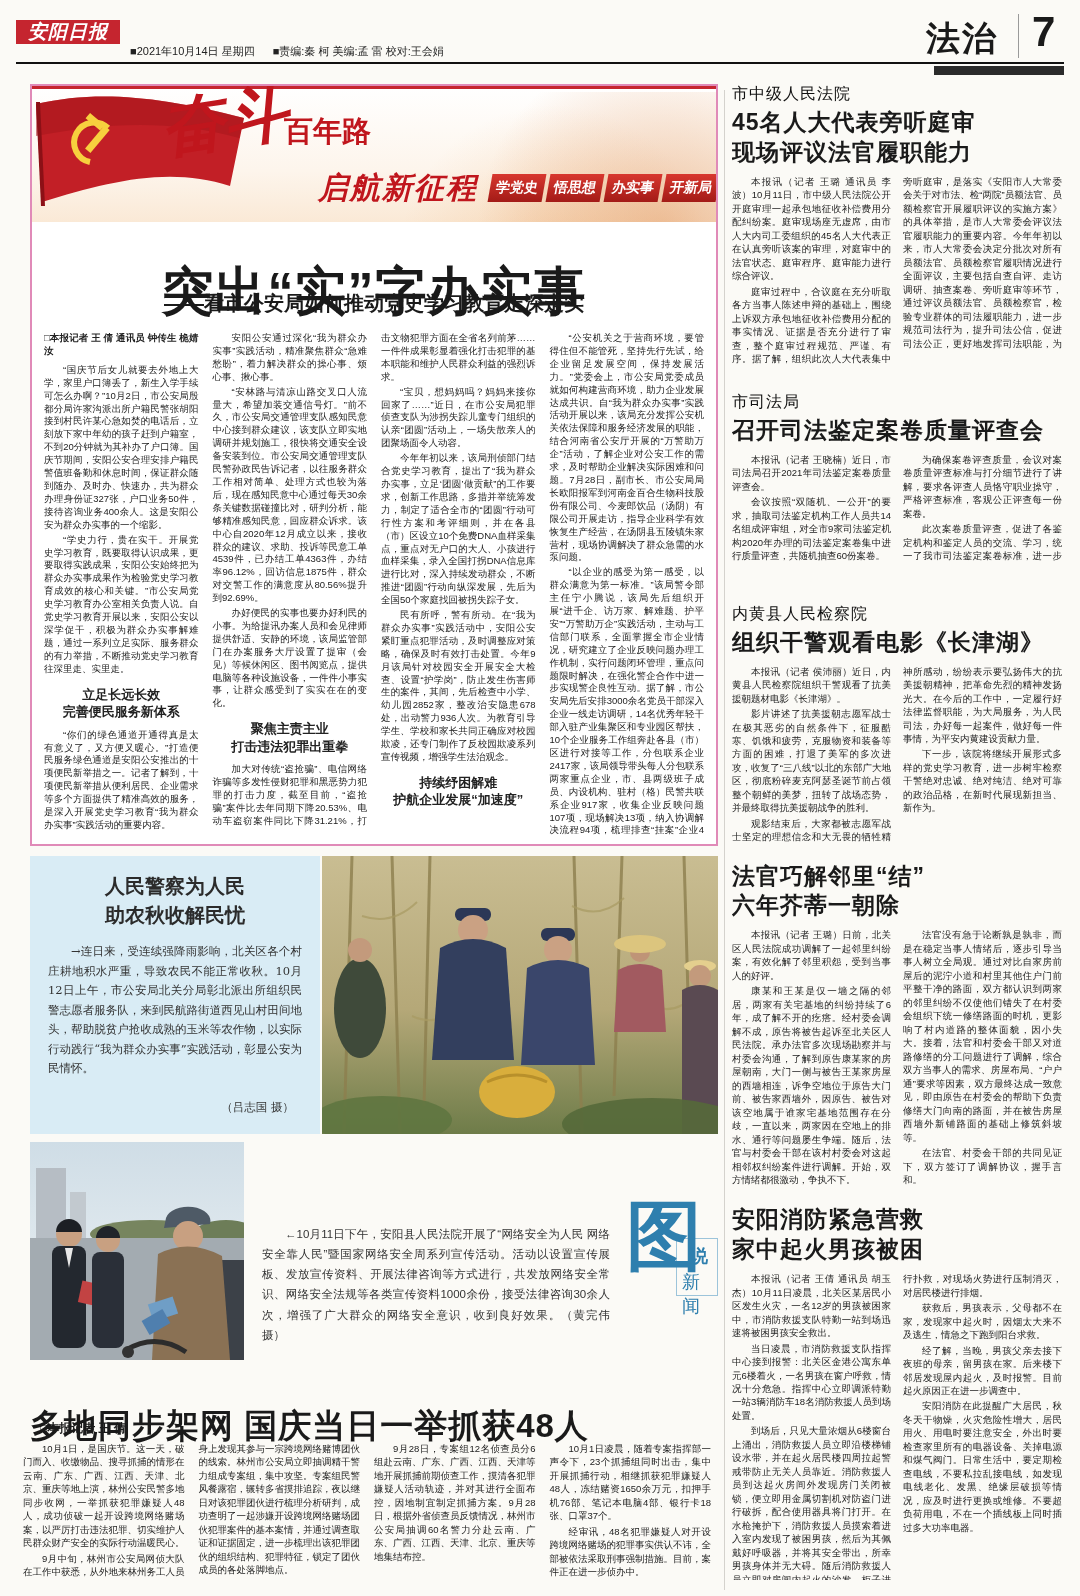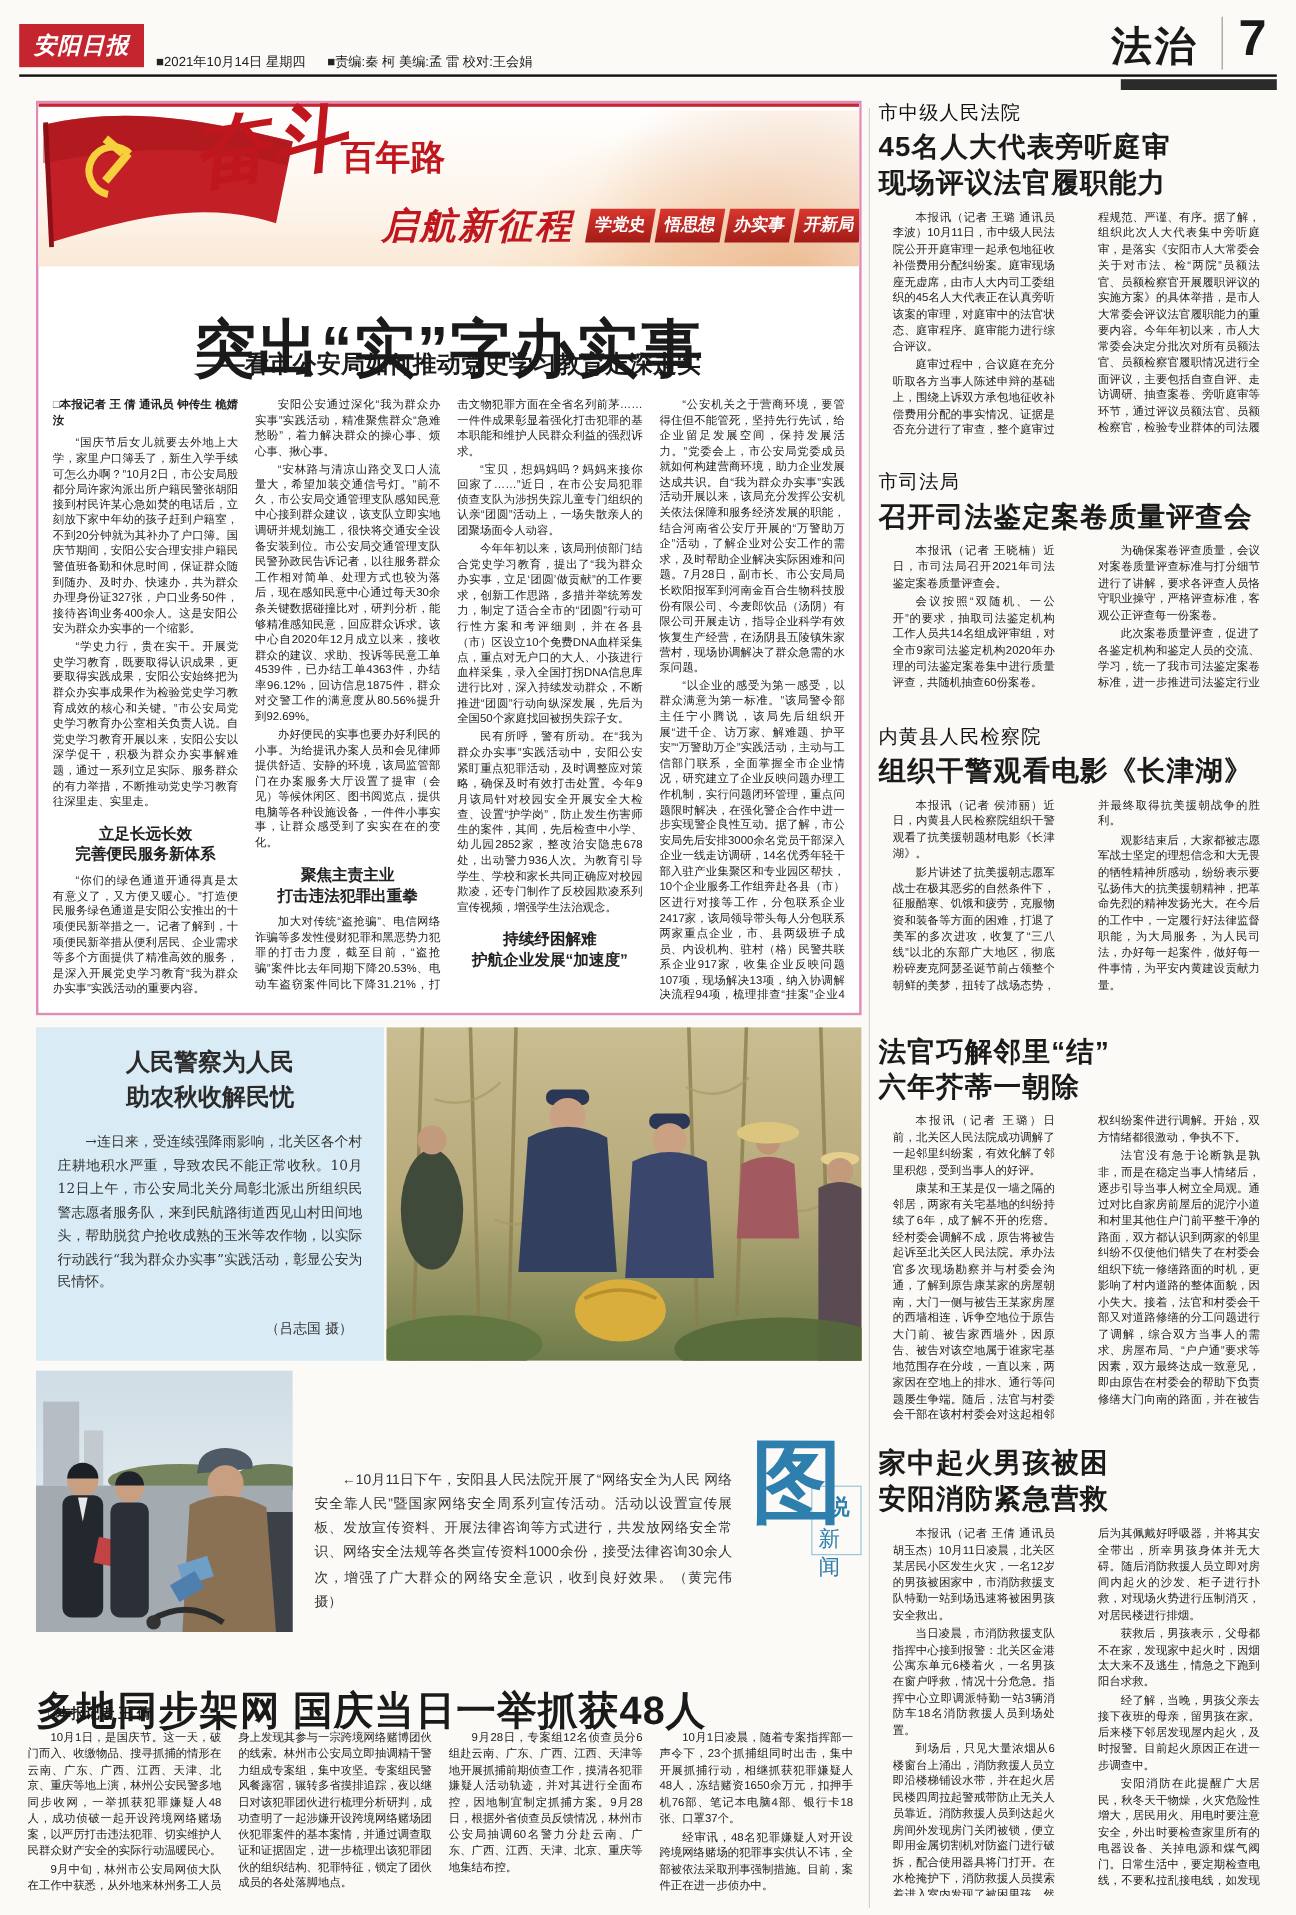--- a/index.html
+++ b/index.html
@@ -1,19 +1,19 @@
 <!DOCTYPE html>
 <html><head>
 <meta charset="utf-8">
 <style>
   html,body{margin:0;padding:0;background:#e9e7e2;}
   .page{position:relative;width:1080px;height:1596px;background:#fbfaf6;overflow:hidden;
         font-family:"Liberation Sans",sans-serif;color:#1a1a1a;}
   
-  .masthead{position:absolute;left:16px;top:20px;width:104px;height:36px;background:#c5252f;
+  .masthead{position:absolute;left:16px;top:20px;width:104px;height:24px;background:#c5252f;
             color:#fff;display:flex;align-items:center;justify-content:center;
             font-weight:bold;font-style:italic;font-size:19px;letter-spacing:1px;}
   .dateline{position:absolute;left:130px;top:44px;font-size:11px;color:#222;display:flex;gap:18px;}
   .section-title{position:absolute;left:926px;top:16px;font-size:34px;font-weight:bold;letter-spacing:2px;}
   .section-divider{position:absolute;left:1018px;top:14px;width:1px;height:44px;background:#9a9a9a;}
   .page-num{position:absolute;left:1032px;top:8px;font-size:42px;font-weight:bold;}
   .header-rule{position:absolute;left:16px;top:62px;width:1048px;height:2px;background:#111;}
   .header-bar{position:absolute;left:934px;top:66px;width:130px;height:9px;background:#2b2b2b;}
   
   .main-box{position:absolute;left:30px;top:84px;width:688px;height:762px;border:2px solid #e08ab8;
@@ -72,21 +72,21 @@
                overflow:hidden;color:#222;}
   .bottom-body p{margin:0 0 2px;text-indent:2em;}
   
   .right-col{position:absolute;left:732px;top:84px;width:330px;height:1496px;display:flex;
              flex-direction:column;gap:17px;overflow:hidden;}
   .r-kicker{font-size:16px;color:#111;letter-spacing:1px;margin-bottom:3px;}
   .r-title{margin:0;font-size:23px;font-weight:900;line-height:1.3;letter-spacing:1px;}
   .r-title span{display:block;}
   .r-body{margin-top:7px;column-count:2;column-gap:12px;column-fill:auto;font-size:9.5px;
           line-height:1.42;text-align:justify;overflow:hidden;color:#222;}
-  .r-body p{margin:0 12px 2px;text-indent:2em;}
+  .r-body p{margin:0 0 2px;text-indent:2em;}
 </style>
 </head>
 <body>
 
 <div class="page">
 
   <div class="masthead">安阳日报</div>
   <div class="dateline">
     <span>■2021年10月14日 星期四</span>
     <span>■责编:秦 柯  美编:孟 雷  校对:王会娟</span>
@@ -302,22 +302,22 @@
       <div class="r-body" style="height:260px">
         <p>本报讯（记者 王璐）日前，北关区人民法院成功调解了一起邻里纠纷案，有效化解了邻里积怨，受到当事人的好评。</p>
         <p>康某和王某是仅一墙之隔的邻居，两家有关宅基地的纠纷持续了6年，成了解不开的疙瘩。经村委会调解不成，原告将被告起诉至北关区人民法院。承办法官多次现场勘察并与村委会沟通，了解到原告康某家的房屋朝南，大门一侧与被告王某家房屋的西墙相连，诉争空地位于原告大门前、被告家西墙外，因原告、被告对该空地属于谁家宅基地范围存在分歧，一直以来，两家因在空地上的排水、通行等问题屡生争端。随后，法官与村委会干部在该村村委会对这起相邻权纠纷案件进行调解。开始，双方情绪都很激动，争执不下。</p>
         <p>法官没有急于论断孰是孰非，而是在稳定当事人情绪后，逐步引导当事人树立全局观。通过对比自家房前屋后的泥泞小道和村里其他住户门前平整干净的路面，双方都认识到两家的邻里纠纷不仅使他们错失了在村委会组织下统一修缮路面的时机，更影响了村内道路的整体面貌，因小失大。接着，法官和村委会干部又对道路修缮的分工问题进行了调解，综合双方当事人的需求、房屋布局、“户户通”要求等因素，双方最终达成一致意见，即由原告在村委会的帮助下负责修缮大门向南的路面，并在被告房屋西墙外新铺路面的基础上修筑斜坡等。</p>
         <p>在法官、村委会干部的共同见证下，双方签订了调解协议，握手言和。</p>
       </div>
     </section>
 
     <section>
       <h2 class="r-title">
+        <span>安阳消防紧急营救</span>
         <span>家中起火男孩被困</span>
-        <span>安阳消防紧急营救</span>
       </h2>
       <div class="r-body" style="height:316px">
         <p>本报讯（记者 王倩 通讯员 胡玉杰）10月11日凌晨，北关区某居民小区发生火灾，一名12岁的男孩被困家中，市消防救援支队特勤一站到场迅速将被困男孩安全救出。</p>
         <p>当日凌晨，市消防救援支队指挥中心接到报警：北关区金港公寓东单元6楼着火，一名男孩在窗户呼救，情况十分危急。指挥中心立即调派特勤一站3辆消防车18名消防救援人员到场处置。</p>
         <p>到场后，只见大量浓烟从6楼窗台上涌出，消防救援人员立即沿楼梯铺设水带，并在起火居民楼四周拉起警戒带防止无关人员靠近。消防救援人员到达起火房间外发现房门关闭被锁，便立即用金属切割机对防盗门进行破拆，配合使用器具将门打开。在水枪掩护下，消防救援人员摸索着进入室内发现了被困男孩，然后为其佩戴好呼吸器，并将其安全带出，所幸男孩身体并无大碍。随后消防救援人员立即对房间内起火的沙发、柜子进行扑救，对现场火势进行压制消灭，对居民楼进行排烟。</p>
         <p>获救后，男孩表示，父母都不在家，发现家中起火时，因烟太大来不及逃生，情急之下跑到阳台求救。</p>
         <p>经了解，当晚，男孩父亲去接下夜班的母亲，留男孩在家。后来楼下邻居发现屋内起火，及时报警。目前起火原因正在进一步调查中。</p>
         <p>安阳消防在此提醒广大居民，秋冬天干物燥，火灾危险性增大，居民用火、用电时要注意安全，外出时要检查家里所有的电器设备、关掉电源和煤气阀门。日常生活中，要定期检查电线，不要私拉乱接电线，如发现电线老化、发黑、绝缘层破损等情况，应及时进行更换或维修。不要超负荷用电，不在一个插线板上同时插过多大功率电器。</p>
       </div>
     </section>

